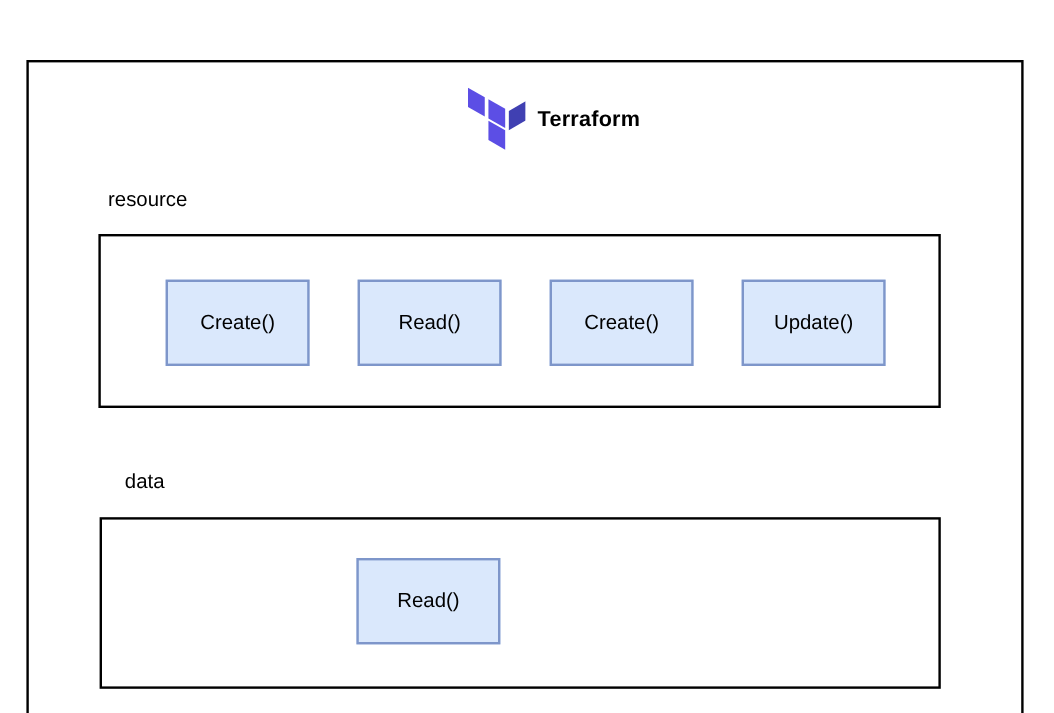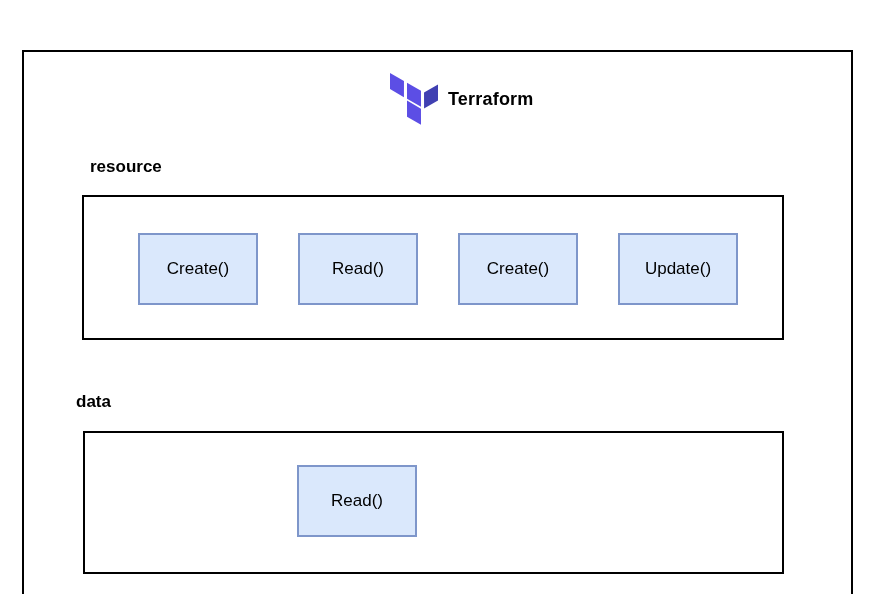--- a/index.html
+++ b/index.html
@@ -33,24 +33,24 @@
   }
   .logo { width: 48px; height: 52px; display: block; }
   .app-title {
     font-size: 18px;
     font-weight: bold;
     letter-spacing: 0.2px;
   }
   .section-label {
     position: absolute;
     font-size: 17px;
-    font-weight: bold;
+    font-weight: normal;
   }
   .label-resource { left: 66px; top: 105px; }
-  .label-data     { left: 52px; top: 340px; }
+  .label-data     { left: 80px; top: 340px; }
   .section-container {
     position: absolute;
     border: 2px solid #000000;
     box-sizing: border-box;
     background: #ffffff;
   }
   .container-resource { left: 58px; top: 143px; width: 702px; height: 145px; }
   .container-data     { left: 59px; top: 379px; width: 701px; height: 143px; }
   .boxes { display: flex; gap: 40px; }
   .container-resource .boxes { padding: 36px 14px 0 54px; }

